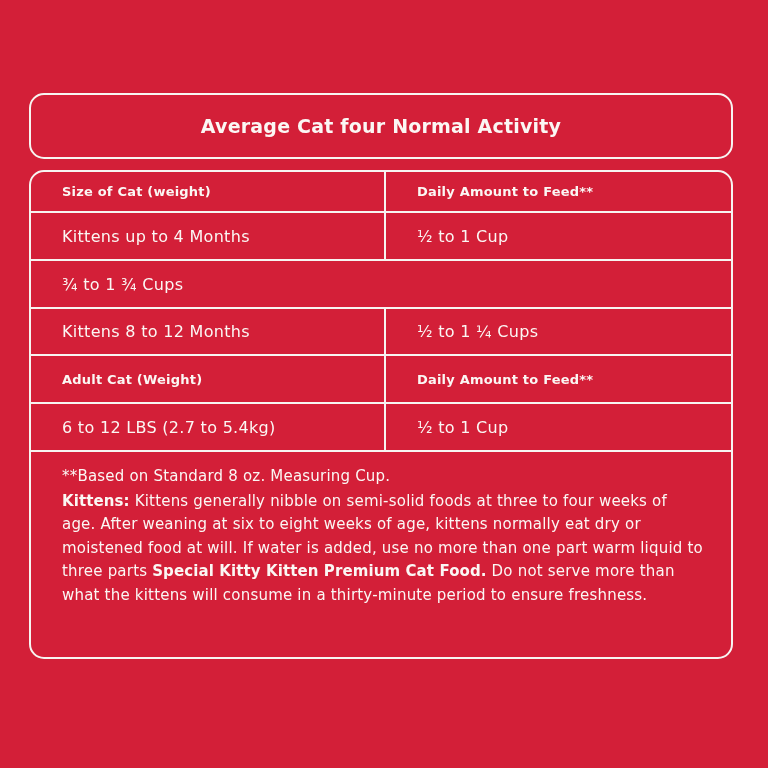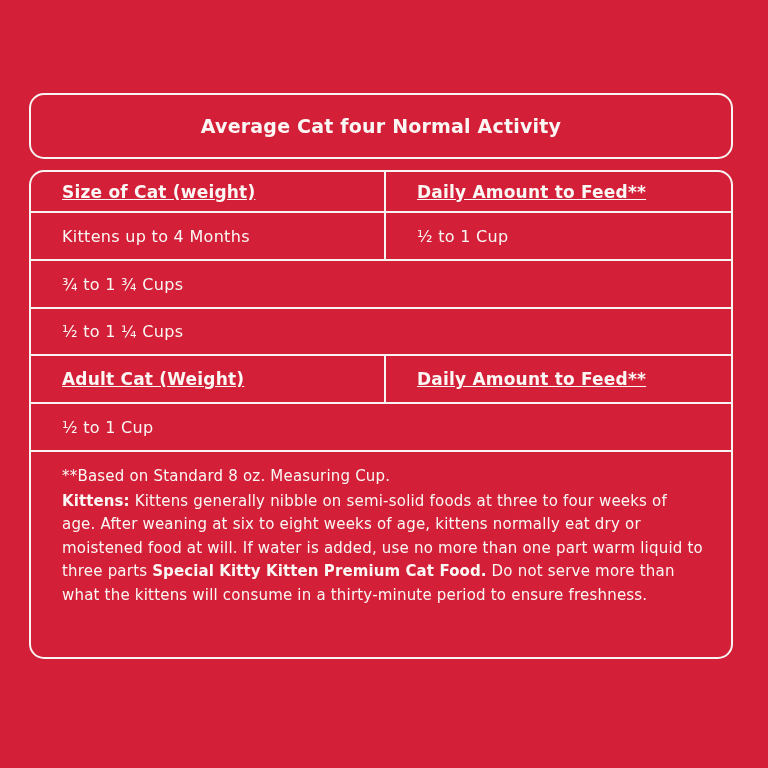--- a/index.html
+++ b/index.html
@@ -63,23 +63,22 @@
     width:355px;
     border-right:2.5px solid var(--line);
     padding-left:31px;
   }
   .cell.right{
     flex:1;
     padding-left:31px;
   }
   .row.header-row .cell{
     font-weight:bold;
-    font-size:17px;
+    font-size:13px;
     letter-spacing:.2px;
-    text-decoration:underline;
   }
   .row.r-header{height:41px;}
   .row.r-data{height:48px;}
   .row.r-data2{height:47px;}
   
   .footnotes{
     flex:1;
     padding:13px 28px 0 31px;
     font-size:15px;
     line-height:23.5px;
@@ -108,29 +107,31 @@
     <div class="row r-data">
       <div class="cell left">Kittens up to 4 Months</div>
       <div class="cell right">½ to 1 Cup</div>
     </div>
 
     <div class="row r-data">
       <div class="cell right">¾ to 1 ¾ Cups</div>
     </div>
 
     <div class="row r-data2">
+      <div class="cell left">Kittens 8 to 12 Months</div>
       <div class="cell right">½ to 1 ¼ Cups</div>
     </div>
 
     <div class="row header-row r-data">
       <div class="cell left">Adult Cat (Weight)</div>
       <div class="cell right">Daily Amount to Feed**</div>
     </div>
 
     <div class="row r-data">
+      <div class="cell left">6 to 12 LBS (2.7 to 5.4kg)</div>
       <div class="cell right">½ to 1 Cup</div>
     </div>
 
 
     <div class="footnotes">
       <p class="fn-line"><span>**Based on Standard 8 oz. Measuring Cup.</span></p>
       <p class="fn-para">
         <b>Kittens:</b>
         <span>Kittens generally nibble on semi-solid foods at three to four weeks of age. After weaning at six to eight weeks of age, kittens normally eat dry or moistened food at will. If water is added, use no more than one part warm liquid to three parts</span>
         <b>Special Kitty Kitten Premium Cat Food.</b>

